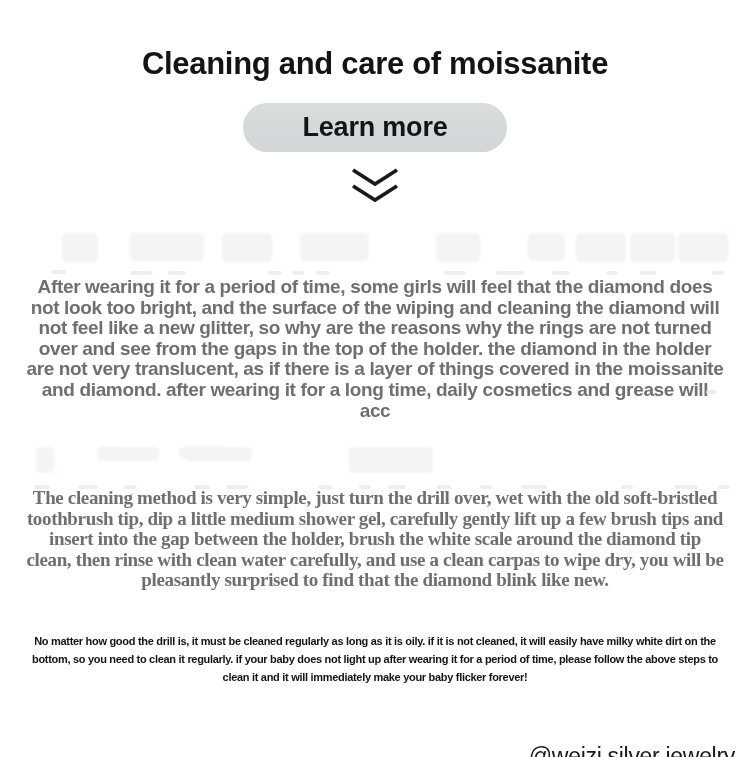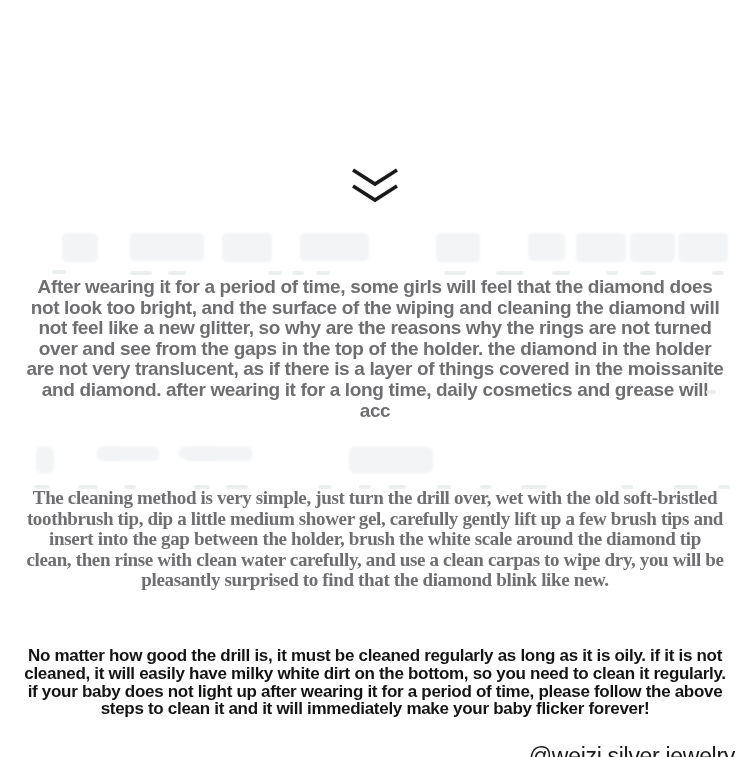--- a/index.html
+++ b/index.html
@@ -61,23 +61,23 @@
   .para-gray {
     width: 698px;
     font-size: 19px;
     line-height: 20.6px;
     color: #6f6f72;
     letter-spacing: -0.35px;
   }
   .para1 { top: 277px; }
   .para2 { top: 488px; font-family: Liberation Serif, serif; }
   .para-black {
-    top: 647px;
+    top: 633px;
     width: 704px;
-    font-size: 17px;
+    font-size: 11px;
     line-height: 17.8px;
     color: #141414;
     letter-spacing: -0.3px;
   }
   .watermark {
     position: absolute;
     top: 743px;
     right: 15px;
     font-size: 23px;
     font-weight: 400;
@@ -103,21 +103,23 @@
     background: #e9ebec;
     border-radius: 2px;
     filter: blur(0.5px);
   }
 </style>
 </head>
 <body>
 
 <div class="poster">
 
+  <h1 class="page-title">Cleaning and care of moissanite</h1>
 
+  <button class="learn-more-btn">Learn more</button>
 
   <div class="chevron-wrap">
     <svg width="52" height="42" viewBox="0 0 52 42" aria-hidden="true">
       <polyline points="4,3 26,17 48,3" fill="none" stroke="#1a1a1a" stroke-width="3.6"></polyline>
       <polyline points="4,19 26,33 48,19" fill="none" stroke="#1a1a1a" stroke-width="3.6"></polyline>
     </svg>
   </div>
 
   <div class="ghost-band" style="top:233px; height:42px;">
     <span style="left:62px;  top:0; width:36px;  height:29px;"></span>

